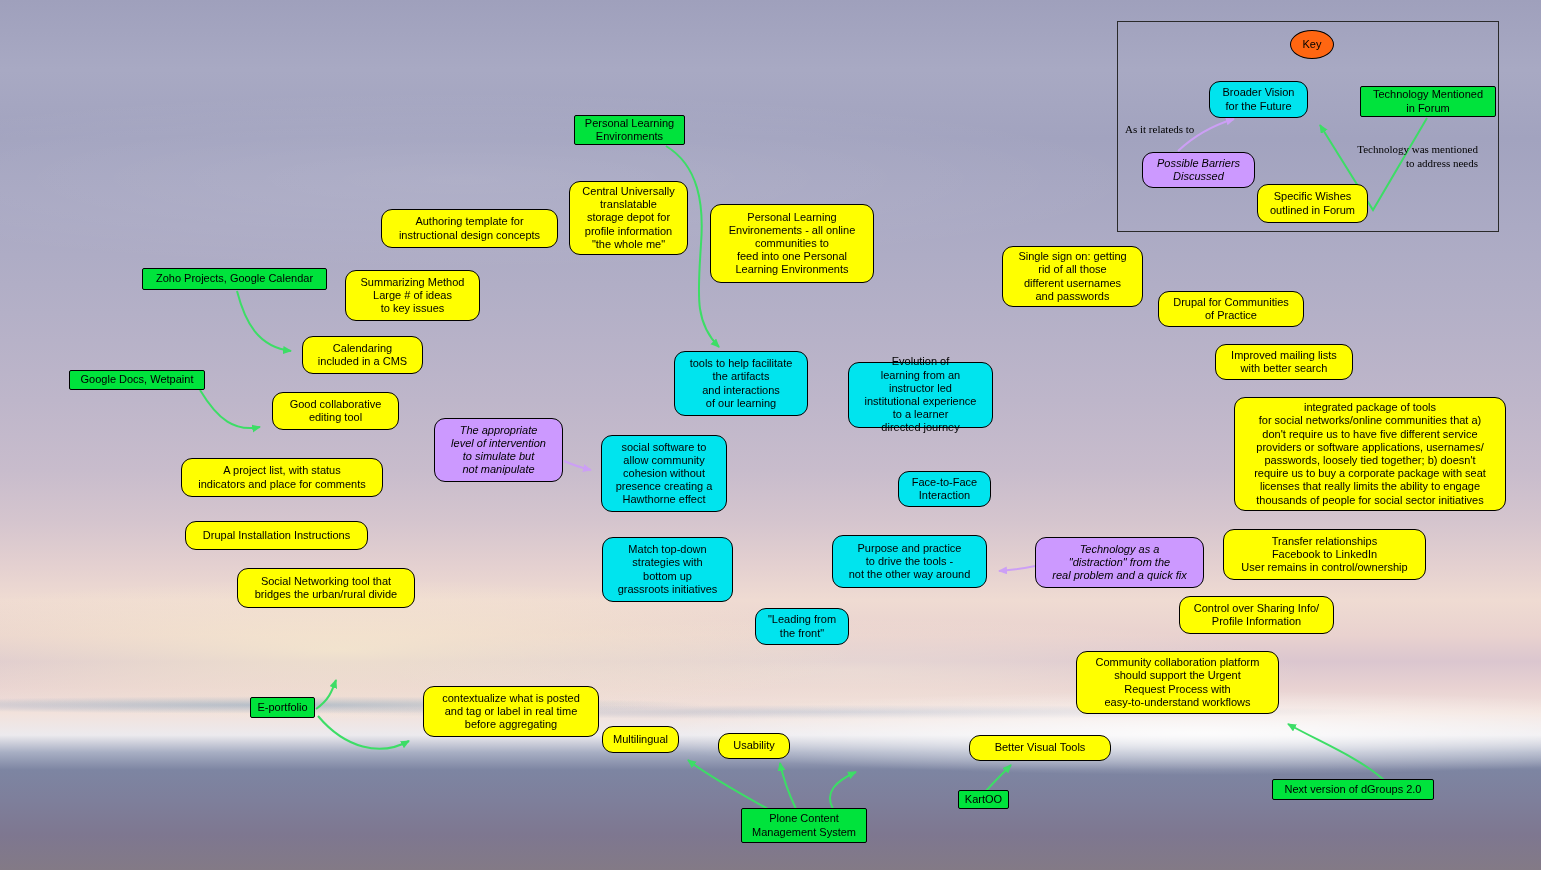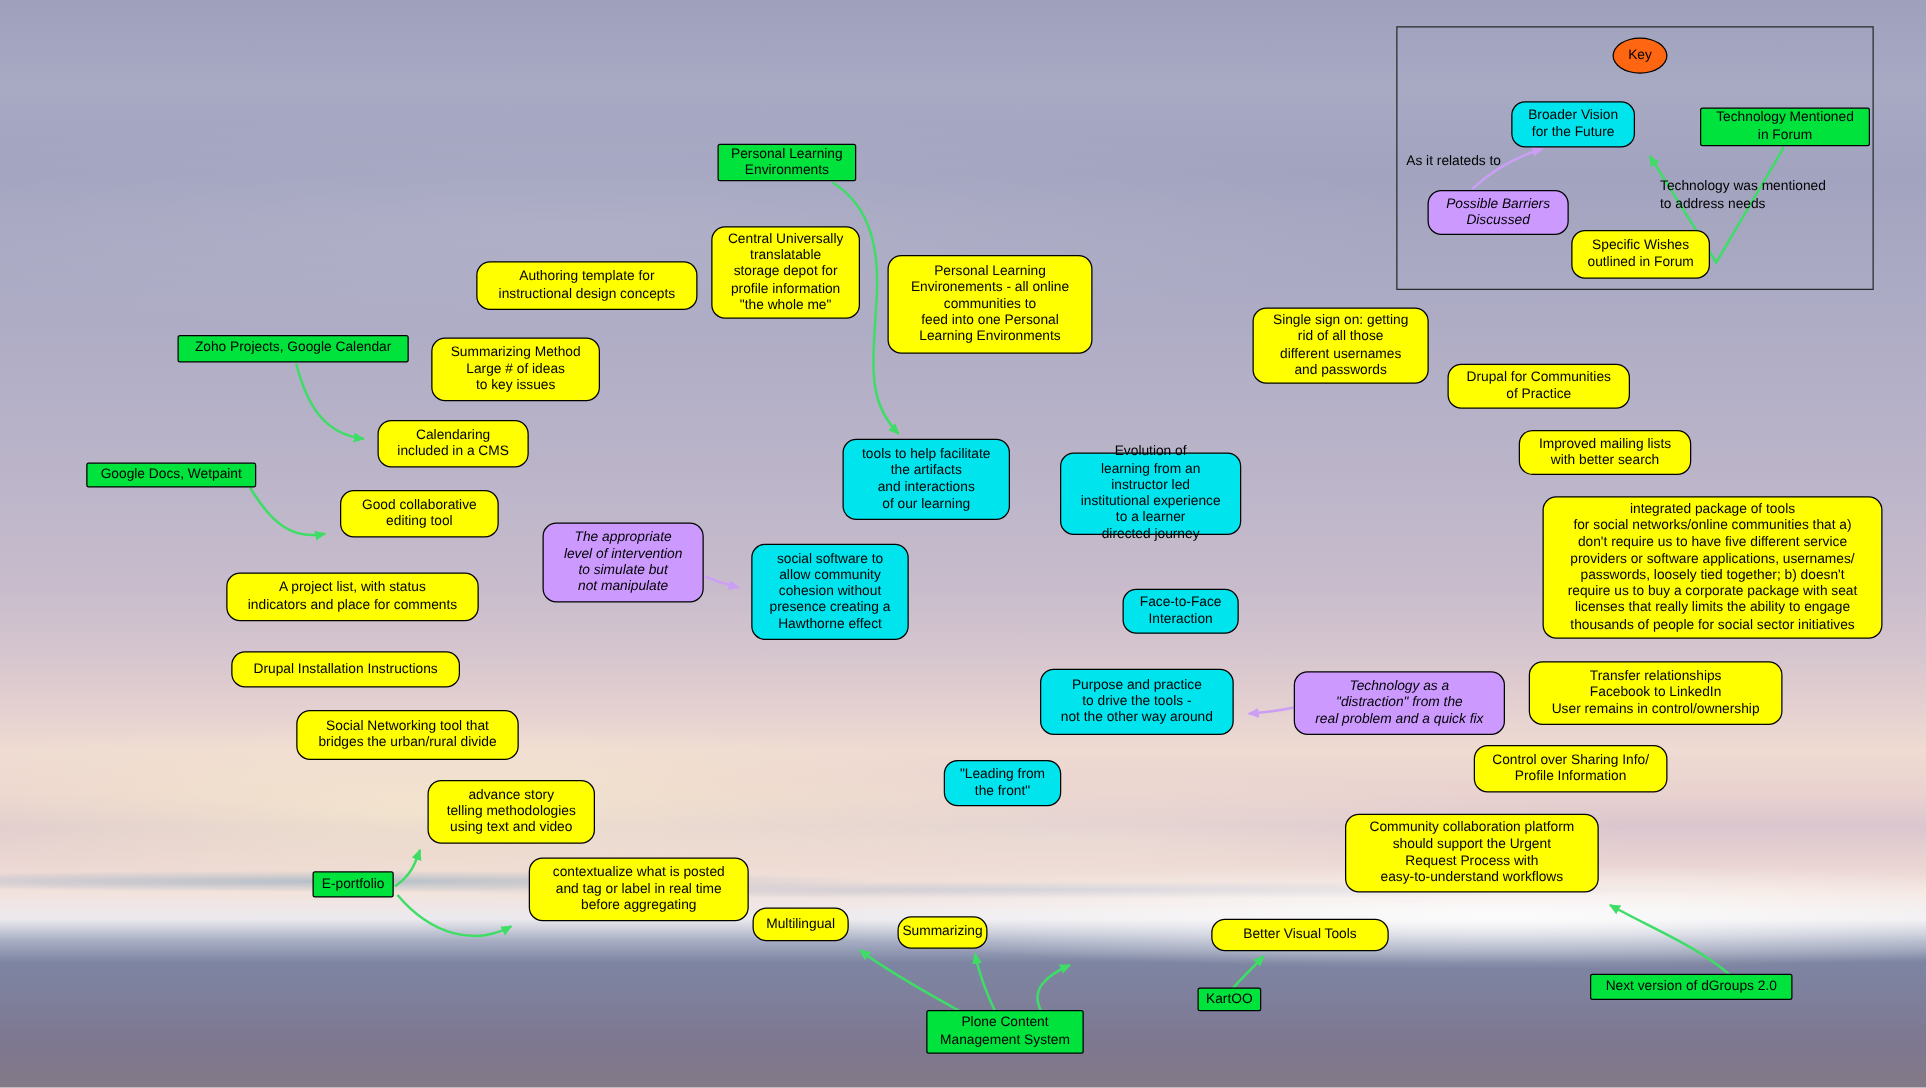--- a/index.html
+++ b/index.html
@@ -31,21 +31,21 @@
   }
   .c-yellow{background:var(--yellow);}
   .c-cyan{background:var(--cyan);}
   .c-purple{background:var(--purple);font-style:italic;}
   .c-green{background:var(--green);}
   .c-orange{background:var(--orange);}
   .rect{border-radius:2px;border-width:1.7px;}
   .ellipse{border-radius:50%;}
   .floating-label{
     position:absolute;font-size:11px;line-height:1.25;color:#000;
-    white-space:pre-line;text-align:left;
+    white-space:pre-line;text-align:right;font-family:Liberation Serif, serif;
   }
   #key-panel{
     position:absolute;left:1117px;top:21px;width:382px;height:211px;
     border:1px solid #2a2a2a;box-sizing:border-box;background:transparent;
   }
   #arrow-layer{position:absolute;left:0;top:0;pointer-events:none;}
 </style>
 </head>
 <body>
 
@@ -117,23 +117,20 @@
 to key issues</div>
   <div class="node c-yellow" style="left:302px;top:336px;width:121px;height:38px">Calendaring
 included in a CMS</div>
   <div class="node c-yellow" style="left:272px;top:392px;width:127px;height:38px">Good collaborative
 editing tool</div>
   <div class="node c-yellow" style="left:181px;top:458px;width:202px;height:39px">A project list, with status
 indicators and place for comments</div>
   <div class="node c-yellow" style="left:185px;top:521px;width:183px;height:29px">Drupal Installation Instructions</div>
   <div class="node c-yellow" style="left:237px;top:568px;width:178px;height:40px">Social Networking tool that
 bridges the urban/rural divide</div>
-  <div class="node c-yellow" style="left:342px;top:624px;width:134px;height:51px">advance story
-telling methodologies
-using text and video</div>
   <div class="node c-yellow" style="left:423px;top:686px;width:176px;height:51px">contextualize what is posted
 and tag or label in real time
 before aggregating</div>
   <div class="node c-yellow" style="left:710px;top:204px;width:164px;height:79px">Personal Learning
 Environements - all online
 communities to
 feed into one Personal
 Learning Environments</div>
   <div class="node c-yellow" style="left:1002px;top:246px;width:141px;height:61px">Single sign on: getting
 rid of all those
@@ -154,40 +151,44 @@
   <div class="node c-yellow" style="left:1223px;top:529px;width:203px;height:51px">Transfer relationships
 Facebook to LinkedIn
 User remains in control/ownership</div>
   <div class="node c-yellow" style="left:1179px;top:596px;width:155px;height:38px">Control over Sharing Info/
 Profile Information</div>
   <div class="node c-yellow" style="left:1076px;top:651px;width:203px;height:63px">Community collaboration platform
 should support the Urgent
 Request Process with
 easy-to-understand workflows</div>
   <div class="node c-yellow" style="left:602px;top:726px;width:77px;height:27px">Multilingual</div>
-  <div class="node c-yellow" style="left:718px;top:733px;width:72px;height:26px">Summarizing</div>
+  <div class="node c-yellow" style="left:718px;top:733px;width:72px;height:26px">Usability</div>
   <div class="node c-yellow" style="left:969px;top:735px;width:142px;height:26px">Better Visual Tools</div>
 
   <div class="node c-cyan" style="left:674px;top:351px;width:134px;height:65px">tools to help facilitate
 the artifacts
 and interactions
 of our learning</div>
   <div class="node c-cyan" style="left:848px;top:362px;width:145px;height:66px">Evolution of
 learning from an
 instructor led
 institutional experience
 to a learner
 directed journey</div>
   <div class="node c-cyan" style="left:601px;top:435px;width:126px;height:77px">social software to
 allow community
 cohesion without
 presence creating a
 Hawthorne effect</div>
   <div class="node c-cyan" style="left:898px;top:471px;width:93px;height:36px">Face-to-Face
 Interaction</div>
+  <div class="node c-cyan" style="left:602px;top:537px;width:131px;height:65px">Match top-down
+strategies with
+bottom up
+grassroots initiatives</div>
   <div class="node c-cyan" style="left:832px;top:535px;width:155px;height:53px">Purpose and practice
 to drive the tools -
 not the other way around</div>
   <div class="node c-cyan" style="left:755px;top:608px;width:94px;height:37px">"Leading from
 the front"</div>
 
   <div class="node c-purple" style="left:434px;top:418px;width:129px;height:64px">The appropriate
 level of intervention
 to simulate but
 not manipulate</div>

